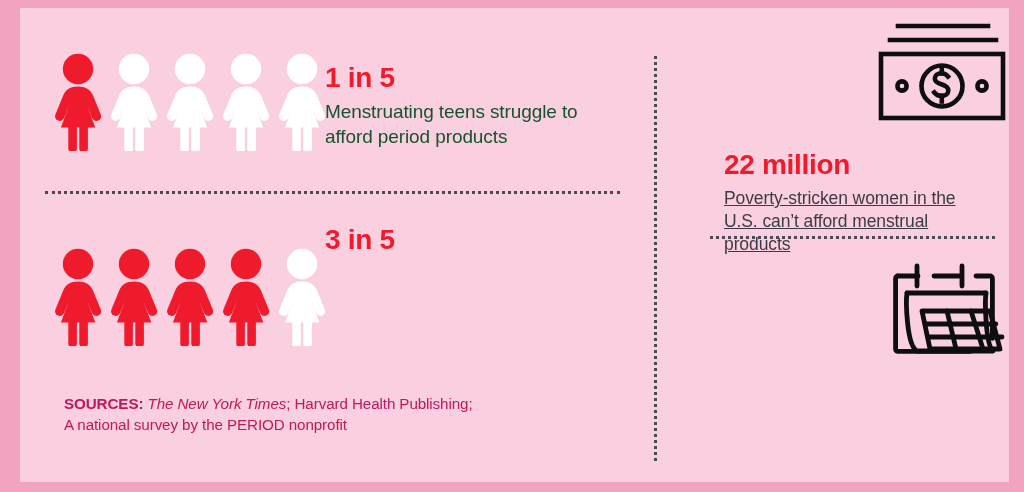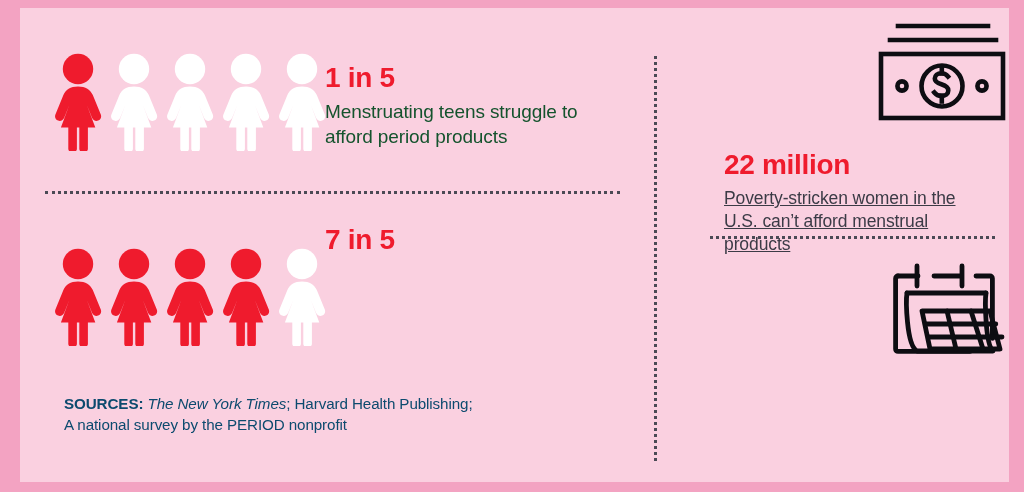--- a/index.html
+++ b/index.html
@@ -81,21 +81,21 @@
   }
 
   .divider-v {
     position: absolute;
     width: 0;
     border-left: 3px dotted #4a4a55;
   }
 
   .sources {
     position: absolute;
-    color: #0c4a6e;
+    color: #be185d;
     font-size: 15.2px;
     line-height: 1.38;
     letter-spacing: -0.1px;
     width: 420px;
   }
   .sources .lbl { font-weight: bold; }
   .sources .ital { font-style: italic; }
 
   
   .right-col {
@@ -224,21 +224,21 @@
           <svg viewBox="0 0 52 98" xmlns="http://www.w3.org/2000/svg">
             <g fill="#ffffff">
               <circle cx="26" cy="16" r="15.2"></circle>
               <path d="M26 33.5c-7.6 0-12.4 3.3-14.6 8.6L3.4 61.6c-1 2.6 0.2 5.1 2.7 6 2.5 0.9 5.1-0.3 6.1-2.9l5.1-12.8 -8.4 22.6h7.4V96c0 1.4 1.1 2.5 2.5 2.5h3.6c1.4 0 2.5-1.1 2.5-2.5V74.5h2.4V96c0 1.4 1.1 2.5 2.5 2.5h3.6c1.4 0 2.5-1.1 2.5-2.5V74.5h7.4l-8.4-22.6 5.1 12.8c1 2.6 3.6 3.8 6.1 2.9 2.5-0.9 3.7-3.4 2.7-6l-8-19.5C38.4 36.8 33.6 33.5 26 33.5z"></path>
             </g>
           </svg>
         </span>
       </div>
 
       <div class="stat-text" style="left:305px; top:218px; width:300px;">
-        <div class="stat-headline">7 in 5</div>
+        <div class="stat-headline">3 in 5</div>
       </div>
 
       <div class="sources" style="left:44px; top:386px;">
         <span class="lbl">SOURCES:</span><span> </span><span class="ital">The New York Times</span><span>; Harvard Health Publishing; A national survey by the PERIOD nonprofit</span>
       </div>
     </div>
 
     <div class="divider-v" style="left:634px; top:48px; height:405px;"></div>
 
     <div class="right-col">

